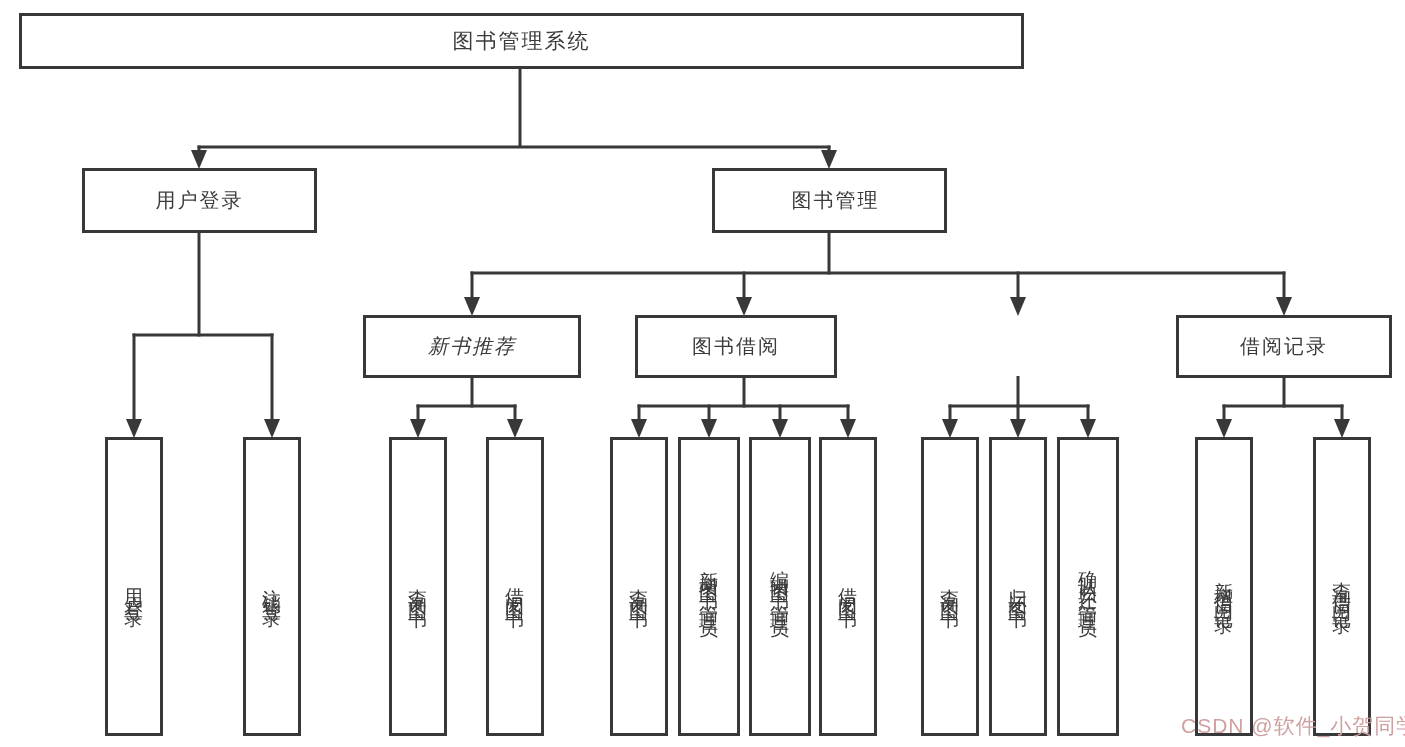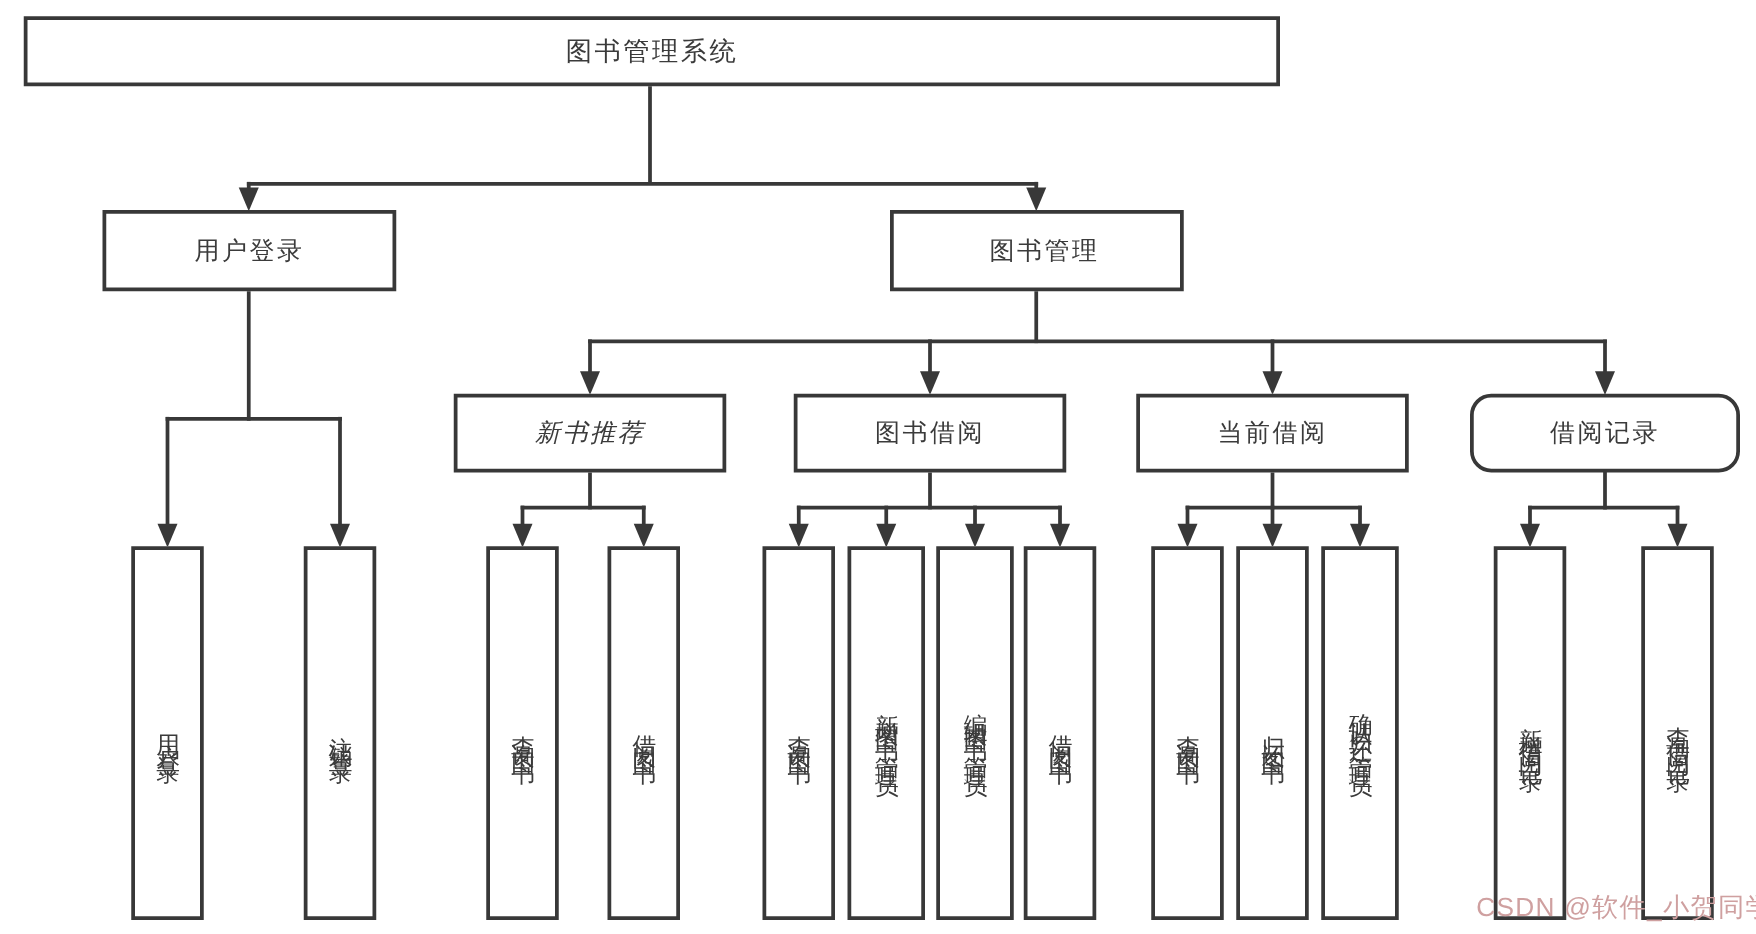--- a/index.html
+++ b/index.html
@@ -129,23 +129,22 @@
       <polygon points="1334,419 1350,419 1342,438"></polygon>
     </g>
   </svg>
 
   <div class="node root h" style="left:19px; top:13px; width:1005px; height:56px;">图书管理系统</div>
 
   <div class="node h" style="left:82px; top:168px; width:235px; height:65px;">用户登录</div>
   <div class="node h" style="left:712px; top:168px; width:235px; height:65px;padding-left:12px;">图书管理</div>
 
   <div class="node h" style="left:363px; top:315px; width:218px; height:63px;font-style:italic;">新书推荐</div>
-  <div class="node h" style="left:635px; top:315px; width:218px; height:63px;">图书借阅</div>
-  <div class="node h" style="left:909px; top:315px; width:218px; height:63px;">当前借阅</div>
-  <div class="node h" style="left:1176px; top:315px; width:216px; height:63px;border-radius:17px;">借阅记录</div>
+  <div class="node h" style="left:635px; top:315px; width:202px; height:63px;">图书借阅</div>
+  <div class="node h" style="left:1176px; top:315px; width:216px; height:63px;">借阅记录</div>
 
   <div class="node leaf" style="left:105px; top:437px; width:58px; height:299px;">
     <span class="vtext">用户登录</span>
   </div>
   <div class="node leaf" style="left:243px; top:437px; width:58px; height:299px;">
     <span class="vtext">注销登录</span>
   </div>
   <div class="node leaf" style="left:389px; top:437px; width:58px; height:299px;">
     <span class="vtext">查询图书</span>
   </div>

